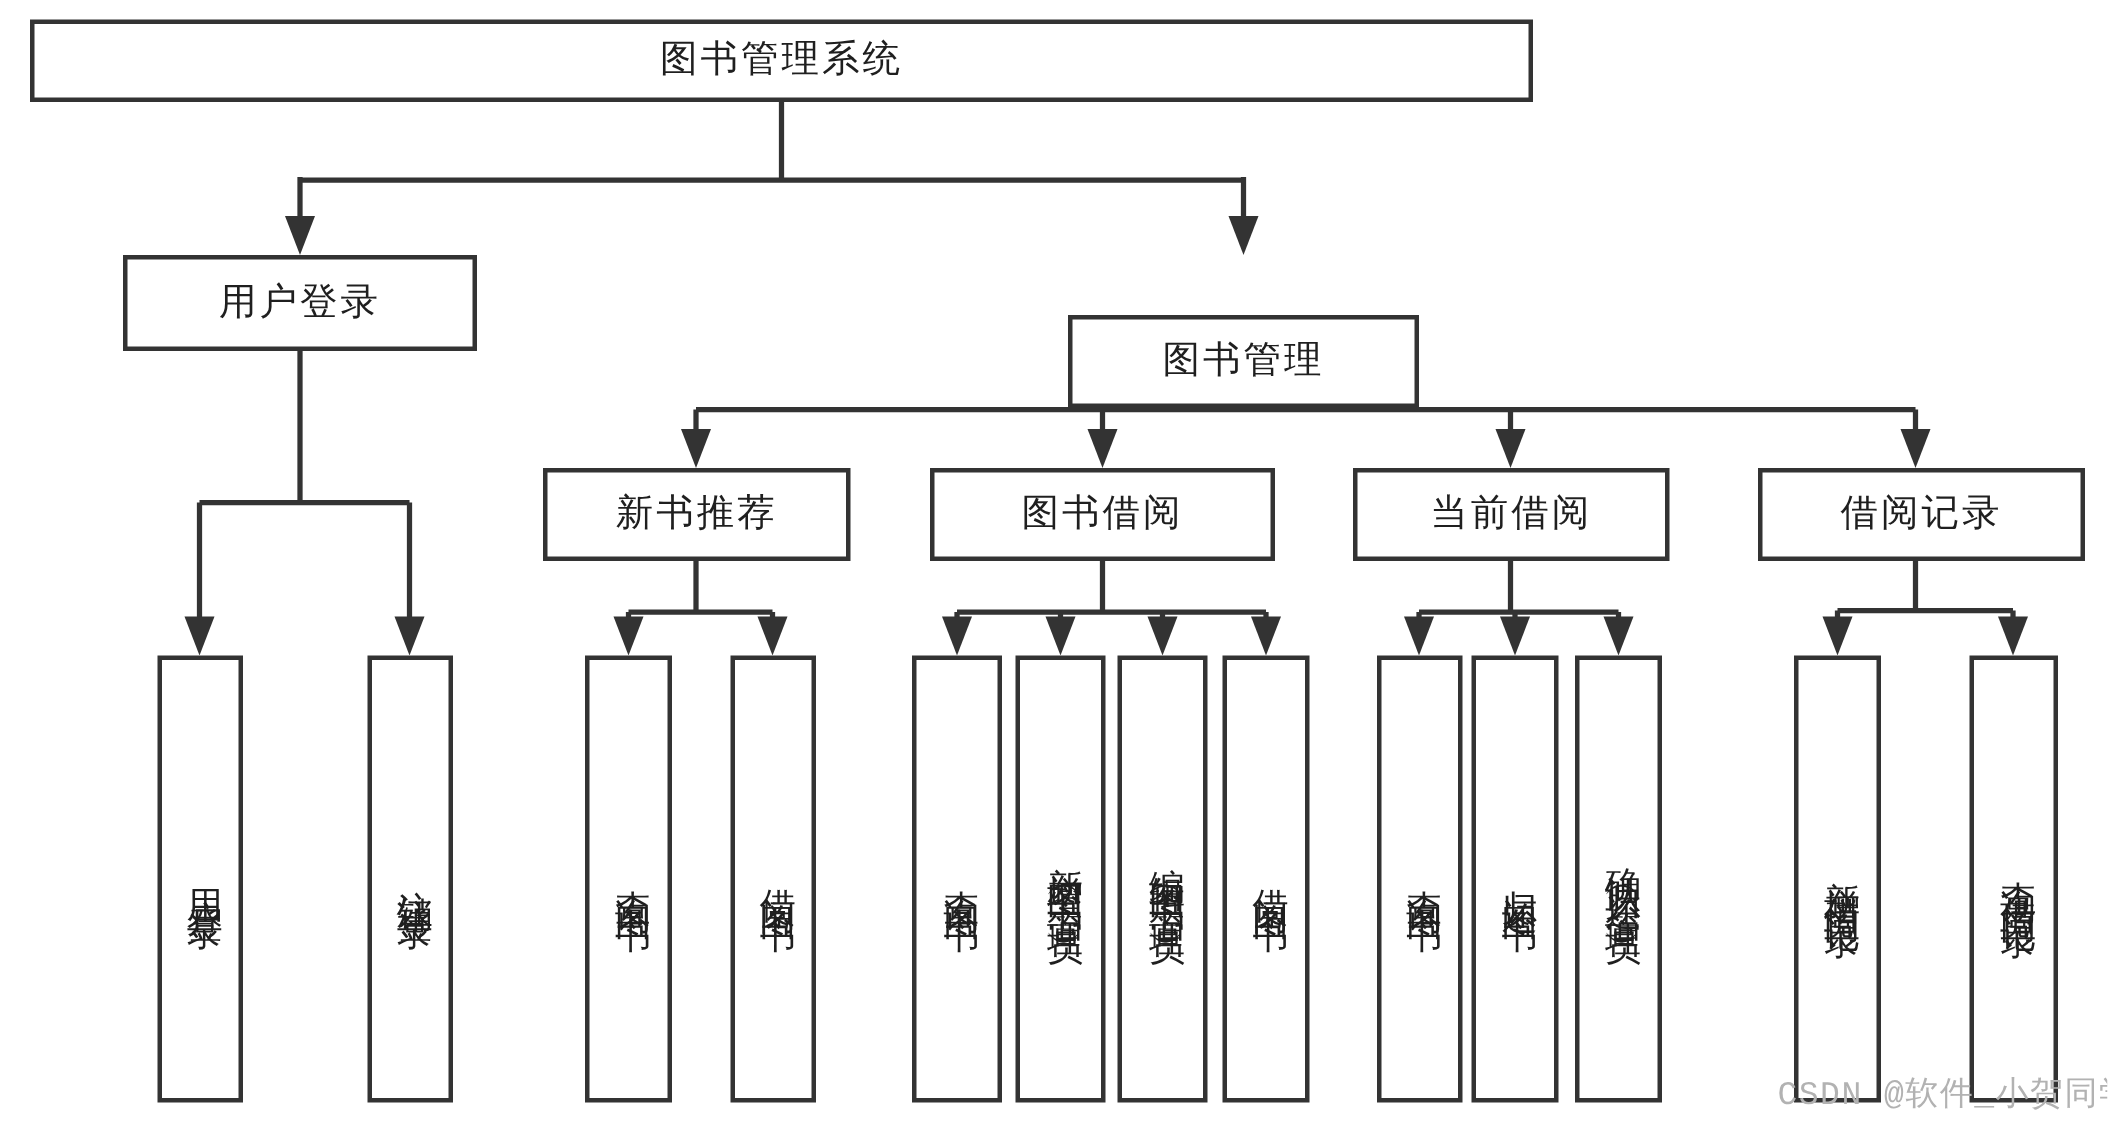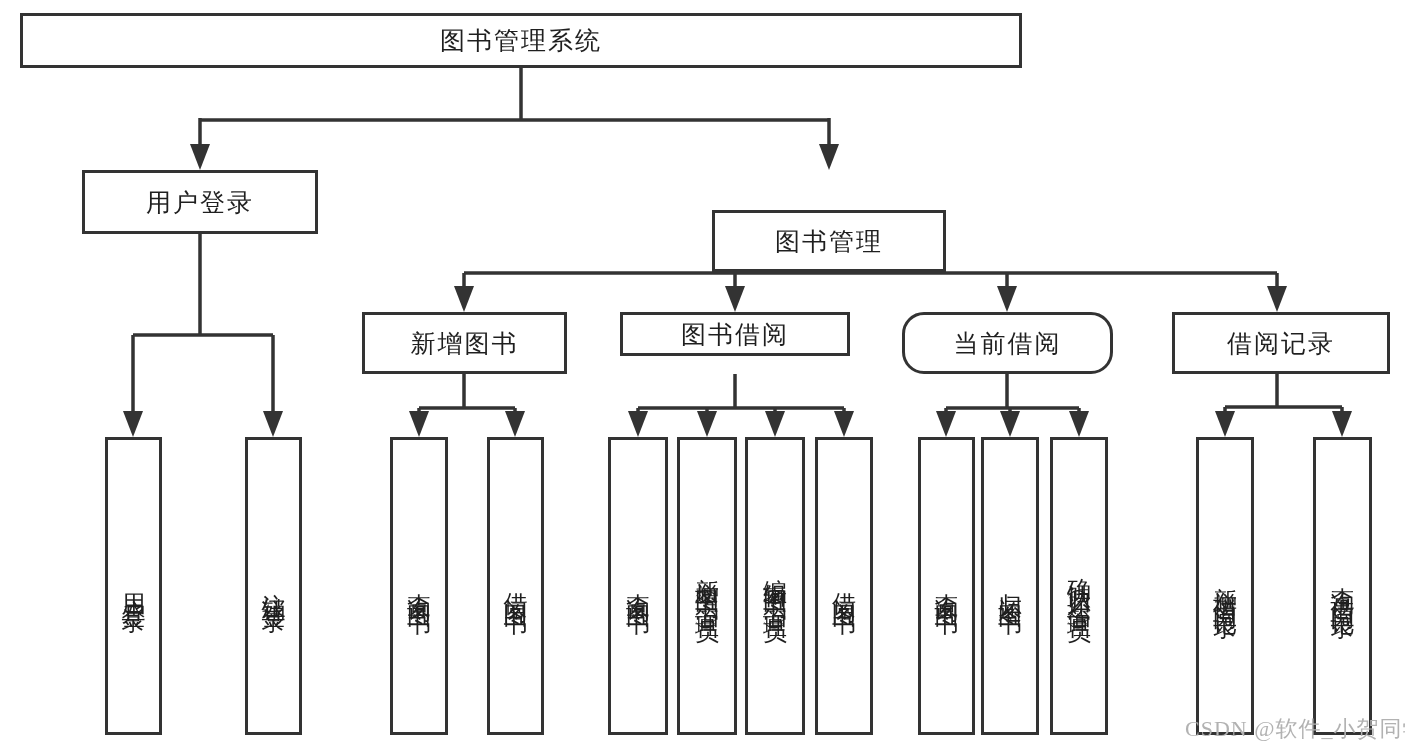--- a/index.html
+++ b/index.html
@@ -1,21 +1,21 @@
 <!DOCTYPE html>
 <html><head>
 <meta charset="utf-8">
 <style>
   html,body{margin:0;padding:0;background:#ffffff;}
   .canvas{
     position:relative;
     width:1405px;height:747px;
     background:#ffffff;
     overflow:hidden;
-    font-family:Liberation Serif, serif;
+    font-family:Liberation Mono, monospace;
     color:#1f1f1f;
   }
   .connectors{position:absolute;left:0;top:0;z-index:1;}
   .node{
     position:absolute;
     box-sizing:border-box;
     border:3px solid #333333;
     background:#ffffff;
     display:flex;
     align-items:center;
@@ -87,26 +87,26 @@
   </div>
 
   <div class="node h" style="left:82px;top:170px;width:236px;height:64px;">
     <span>用户登录</span>
   </div>
   <div class="node h" style="left:712px;top:170px;width:234px;height:62px;margin-top:40px;">
     <span>图书管理</span>
   </div>
 
   <div class="node h" style="left:362px;top:312px;width:205px;height:62px;">
-    <span>新增图书</span>
+    <span>新书推荐</span>
   </div>
-  <div class="node h" style="left:620px;top:312px;width:230px;height:44px;">
+  <div class="node h" style="left:620px;top:312px;width:230px;height:62px;">
     <span>图书借阅</span>
   </div>
-  <div class="node h" style="left:902px;top:312px;width:211px;height:62px;border-radius:22px;">
+  <div class="node h" style="left:902px;top:312px;width:211px;height:62px;">
     <span>当前借阅</span>
   </div>
   <div class="node h" style="left:1172px;top:312px;width:218px;height:62px;">
     <span>借阅记录</span>
   </div>
 
   <div class="node v" style="left:105px;top:437px;width:57px;height:298px;">
     <span>用户登录</span>
   </div>
   <div class="node v" style="left:245px;top:437px;width:57px;height:298px;">

